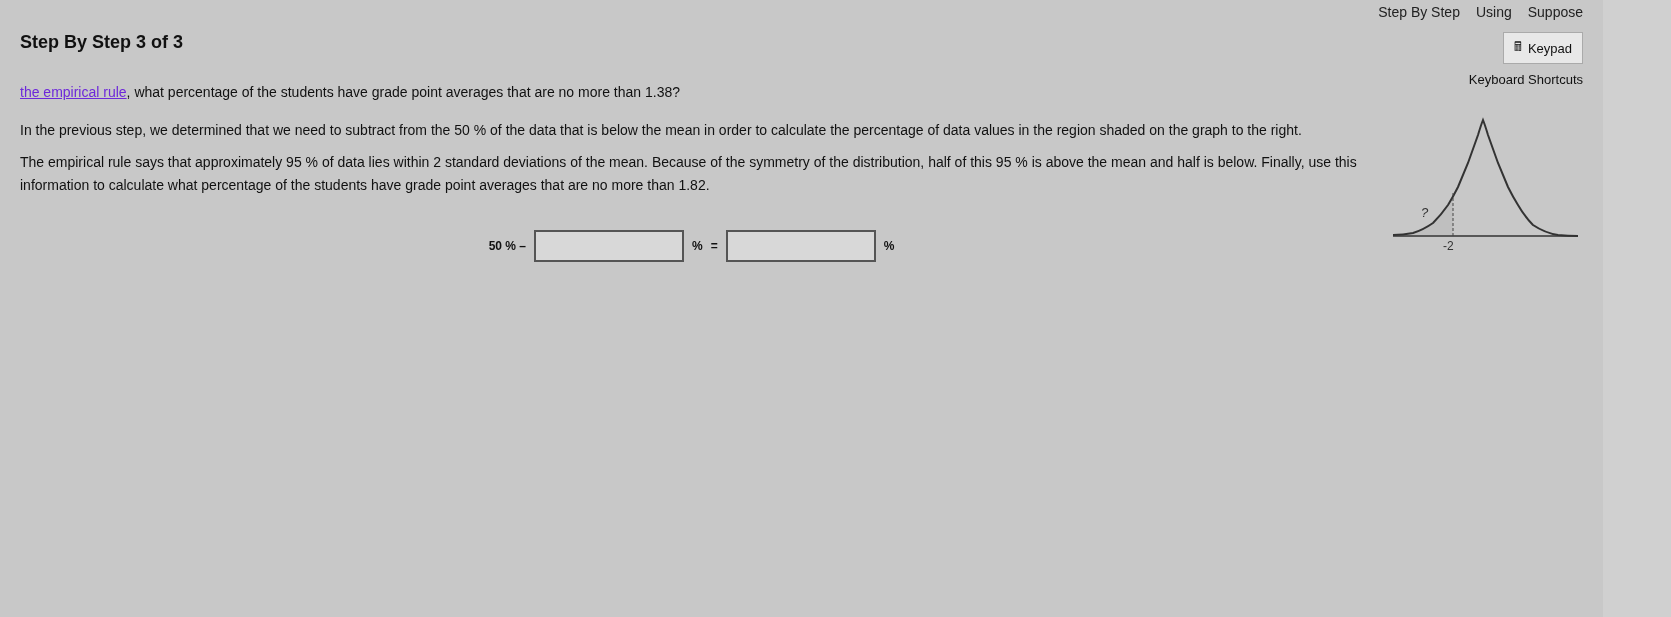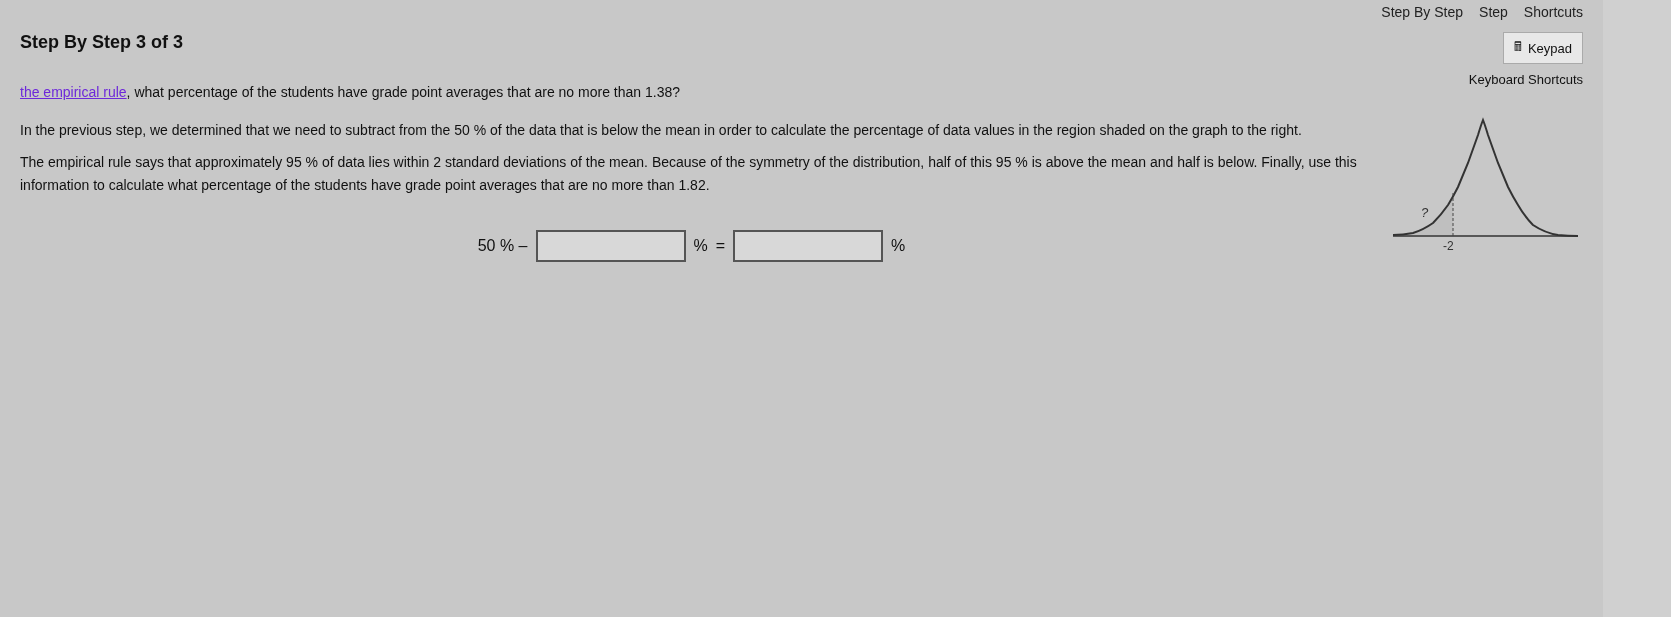--- a/index.html
+++ b/index.html
@@ -90,22 +90,22 @@
     .formula-input {
       border: 2px solid #555;
       background: #d8d8d8;
       width: 150px;
       height: 32px;
       font-size: 15px;
       text-align: center;
       outline: none;
     }
     .formula-text {
-      font-size: 16px;
-      font-weight: 400;
+      font-size: 12px;
+      font-weight: 700;
     }
     
     .keypad-btn {
       display: flex;
       align-items: center;
       gap: 6px;
       background: #e8e8e8;
       border: 1px solid #aaa;
       padding: 4px 10px;
       font-size: 13px;
@@ -126,22 +126,22 @@
       justify-content: center;
     }
   </style>
 </head>
 <body>
 
 <div class="page-wrapper">
 
   <div class="top-nav">
     <span class="nav-link">Step By Step</span>
-    <span class="nav-link">Step</span>
-    <span class="nav-link">Shortcuts</span>
+    <span class="nav-link">Using</span>
+    <span class="nav-link">Suppose</span>
   </div>
 
   <div class="main-content">
 
     <div class="left-panel">
 
       <div class="step-title">Step By Step 3 of 3</div>
 
       <div class="problem-text">
         <br>

